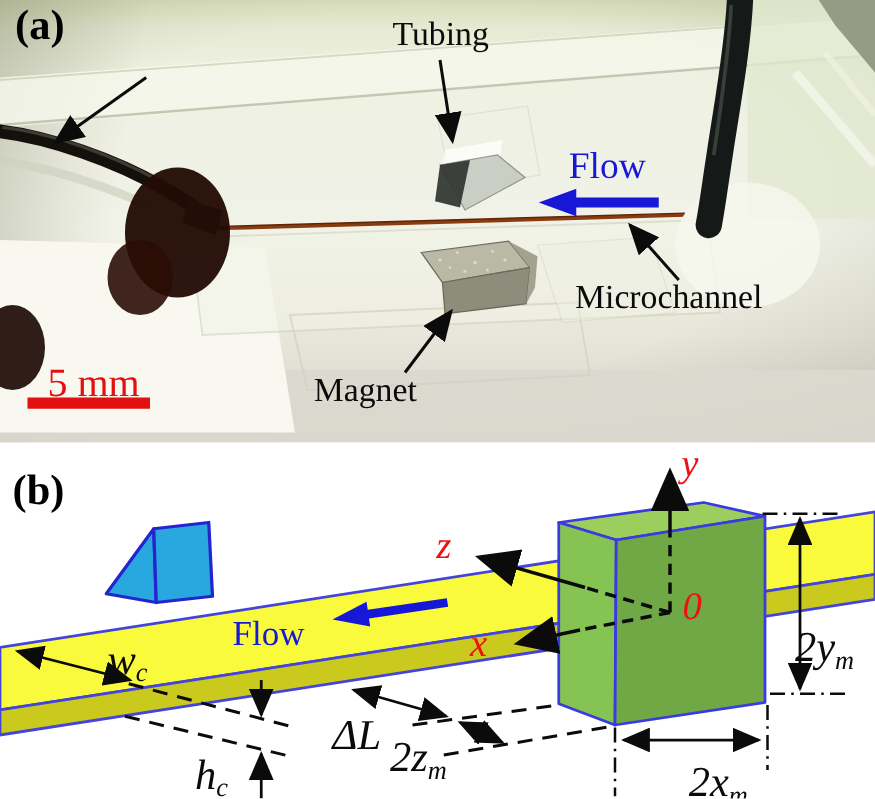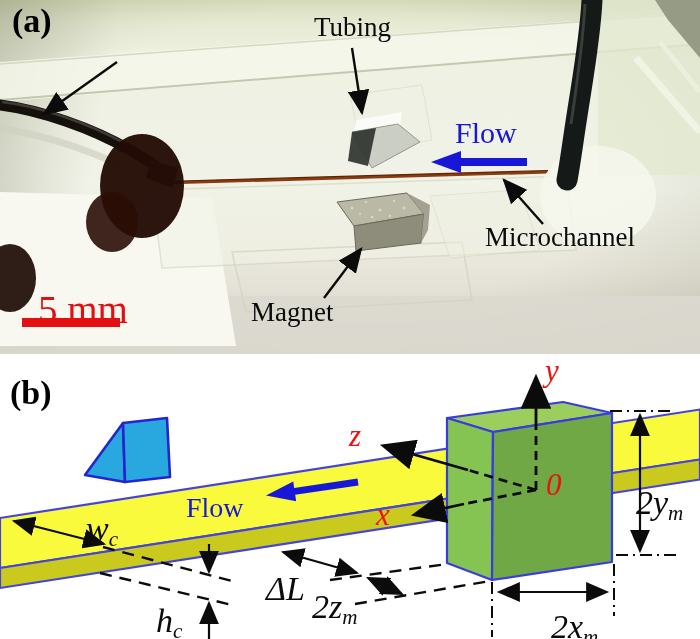--- a/index.html
+++ b/index.html
@@ -9,21 +9,21 @@
   .panel-a{position:absolute;left:0;top:0;width:700px;height:354px;overflow:hidden;
     background:
       radial-gradient(ellipse at 48% 45%, rgba(0,0,0,0) 55%, rgba(70,75,50,0.16) 100%),
       linear-gradient(100deg, rgba(95,100,62,0.22) 0%, rgba(95,100,62,0) 16%),
       linear-gradient(180deg,#d6dcba 0%,#e6e9d2 6%,#eff1e2 16%,#f1f2e8 52%,#e8e6da 76%,#dbd8cd 92%,#d5d2c6 100%);}
   .panel-a svg, .panel-b svg{position:absolute;left:0;top:0;}
   .lbl{position:absolute;white-space:nowrap;color:#0b0b0b;line-height:1;}
   .panel-tag{font-weight:bold;font-size:34px;color:#000;}
   .photo-lbl{font-size:27px;}
   .flow-lbl{font-size:30px;color:#1717D8;}
-  .scale-lbl{font-size:39px;color:#E21010;}
+  .scale-lbl{font-size:32px;color:#E21010;}
   
   .panel-b{position:absolute;left:0;top:354px;width:700px;height:285px;background:#fff;overflow:hidden;}
   .math{font-style:italic;font-size:34px;}
   .math sub{font-size:0.62em;font-style:italic;vertical-align:-0.28em;}
   .axis-lbl{font-style:italic;font-size:31px;color:#EE1111;}
   .flow-lbl-b{font-size:28px;color:#1717D8;}
 </style>
 </head>
 <body>
 
@@ -97,21 +97,21 @@
       <g transform="translate(527,162) rotate(180)">
         <polygon points="0,-4 66,-4 66,-11 96,0 66,11 66,4 0,4" fill="#1717D8"></polygon>
       </g>
 
       <rect x="22" y="318" width="98" height="9" fill="#E21010"></rect>
     </svg>
 
     <div class="lbl panel-tag" style="left:12px;top:4px;">(a)</div>
     <div class="lbl photo-lbl" style="left:314px;top:14px;">Tubing</div>
     <div class="lbl flow-lbl" style="left:455px;top:118px;">Flow</div>
-    <div class="lbl photo-lbl" style="left:485px;top:224px;">Microchannel</div>
+    <div class="lbl photo-lbl" style="left:460px;top:224px;">Microchannel</div>
     <div class="lbl photo-lbl" style="left:251px;top:299px;">Magnet</div>
     <div class="lbl scale-lbl" style="left:38px;top:290px;">5 mm</div>
   </div>
 
   <div class="panel-b">
     <svg width="700" height="285" viewBox="0 0 700 285">
       <defs>
         <marker id="mB" markerWidth="11" markerHeight="9" refX="9.5" refY="4.5" orient="auto-start-reverse">
           <path d="M0,0 L10.5,4.5 L0,9 z" fill="#0b0b0b"></path>
         </marker>
@@ -190,15 +190,15 @@
     <div class="lbl axis-lbl" style="left:349px;top:66px;">z</div>
     <div class="lbl axis-lbl" style="left:545px;top:1px;">y</div>
     <div class="lbl axis-lbl" style="left:376px;top:145px;">x</div>
     <div class="lbl axis-lbl" style="left:546px;top:115px;">0</div>
 
     <div class="lbl math" style="left:86px;top:158px;"><span>w</span><sub>c</sub></div>
     <div class="lbl math" style="left:156px;top:250px;"><span>h</span><sub>c</sub></div>
     <div class="lbl math" style="left:266px;top:218px;"><span>ΔL</span><sub></sub></div>
     <div class="lbl math" style="left:312px;top:236px;"><span>2z</span><sub>m</sub></div>
     <div class="lbl math" style="left:551px;top:256px;"><span>2x</span><sub>m</sub></div>
-    <div class="lbl math" style="left:636px;top:132px;text-align:center;"><span>2y</span><sub>m</sub></div>
+    <div class="lbl math" style="left:636px;top:148px;text-align:center;"><span>2y</span><sub>m</sub></div>
   </div>
 </div>
 
 </body></html>

